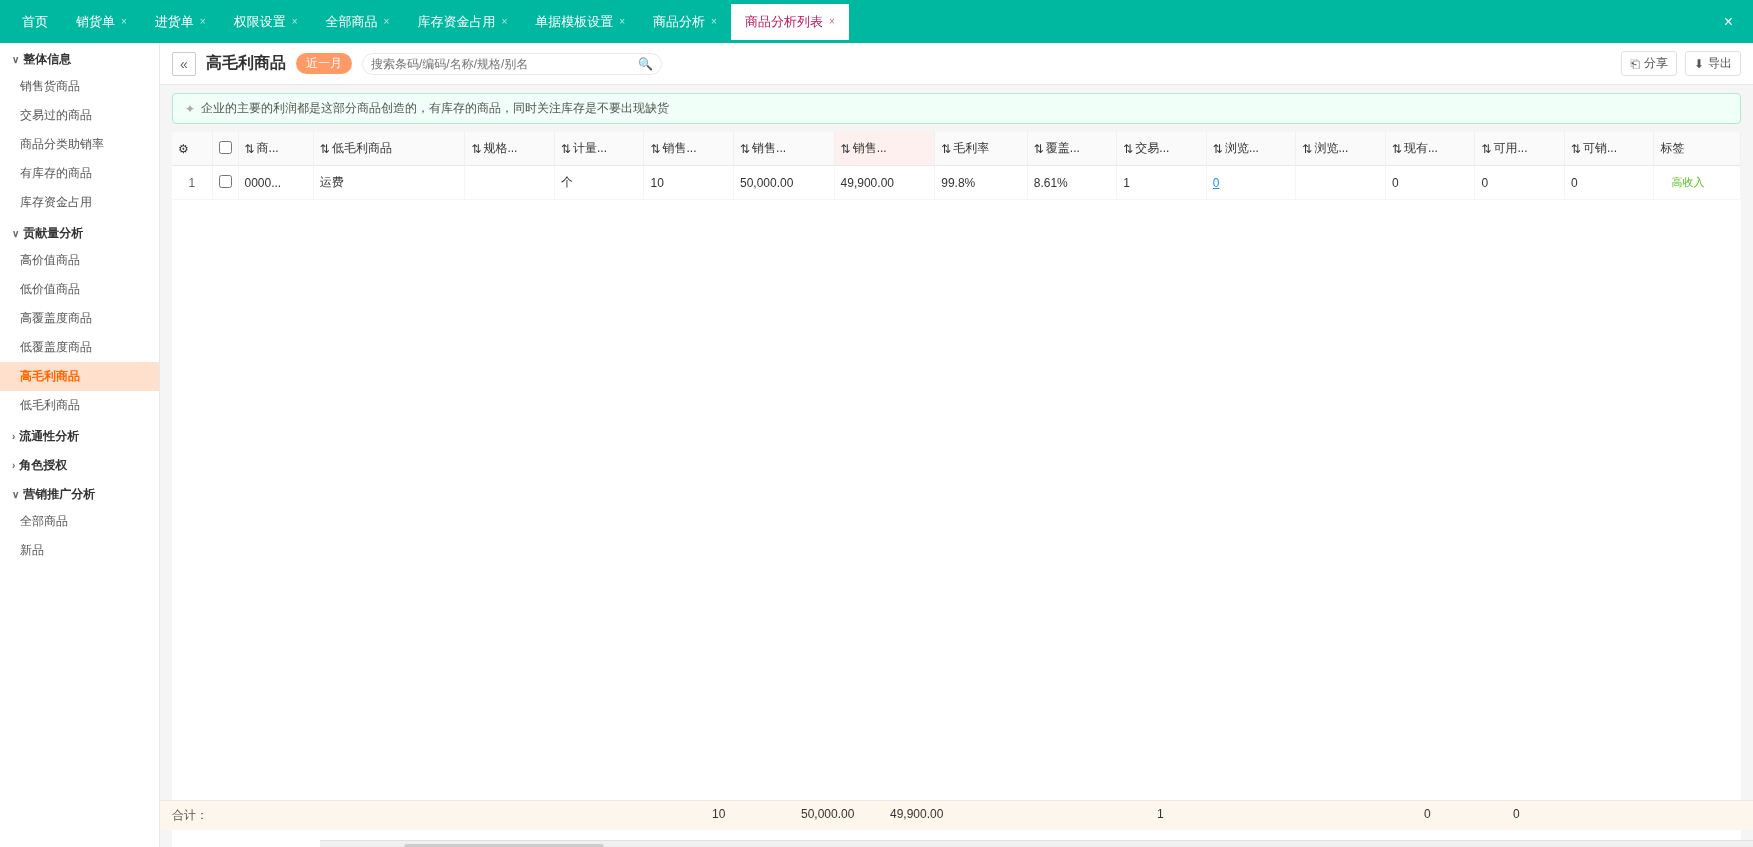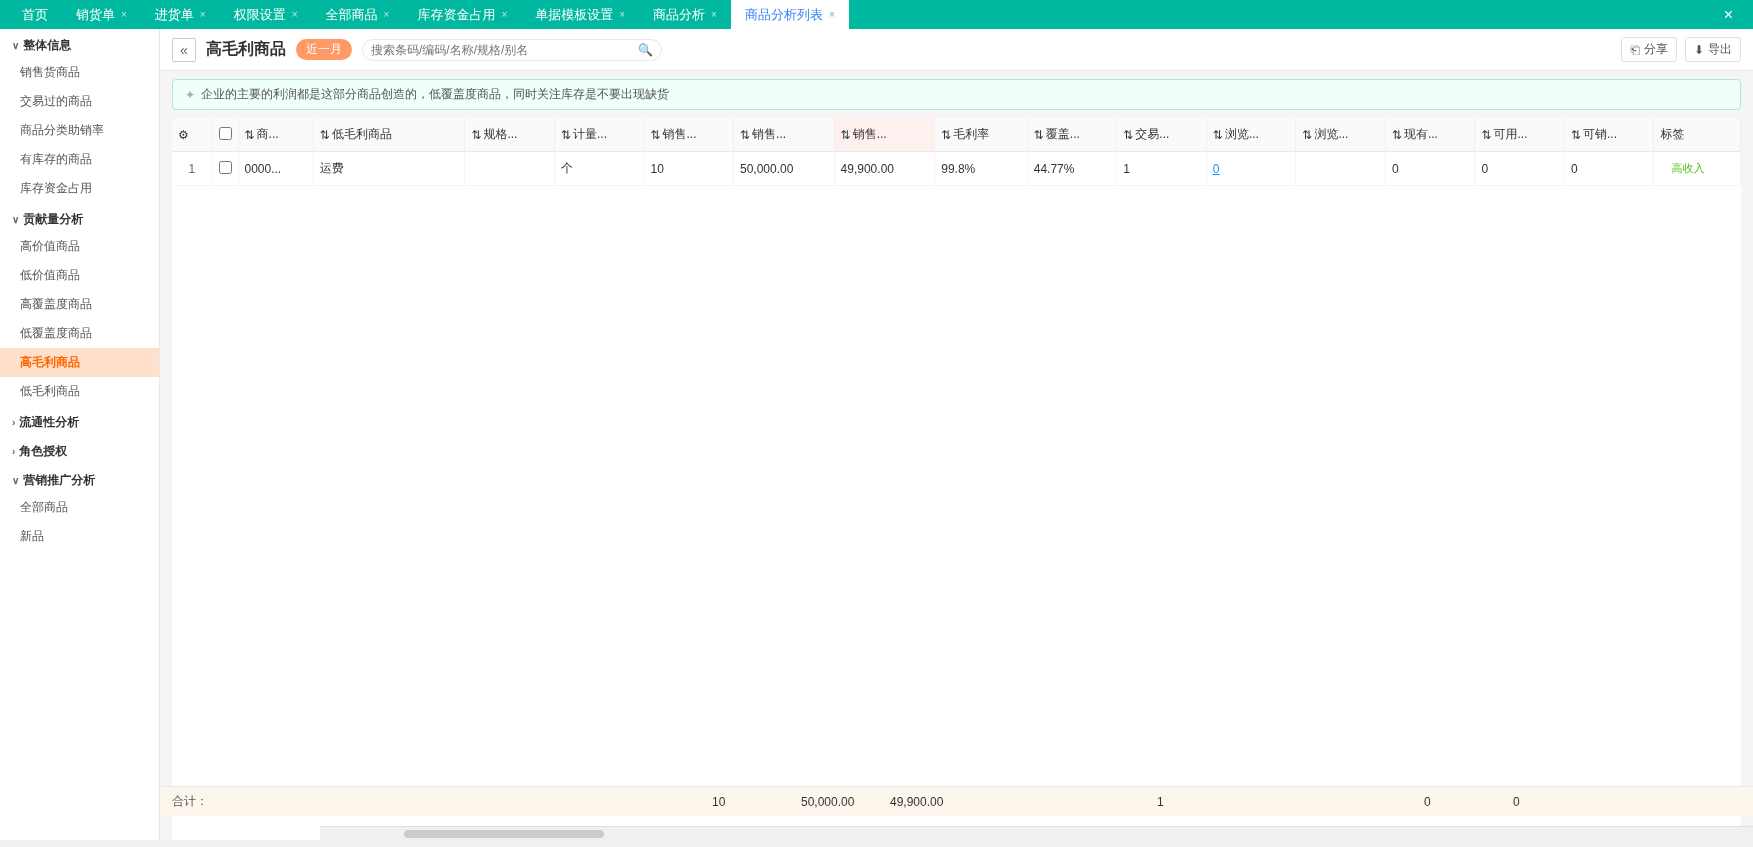--- a/index.html
+++ b/index.html
@@ -3,40 +3,40 @@
   <meta charset="utf-8">
   <style>
     * { margin: 0; padding: 0; box-sizing: border-box; }
     body { font-family: 'Microsoft YaHei', Arial, sans-serif; font-size: 12px; background: #f0f0f0; overflow: hidden; width: 1753px; height: 847px; }
 
     
     .top-nav {
       display: flex;
       align-items: center;
       background: #00b8a0;
-      height: 29px;
+      height: 43px;
       padding: 0 8px;
       color: #fff;
       font-size: 13px;
       gap: 0;
       justify-content: flex-end;
     }
     .top-nav .nav-item {
       padding: 0 14px;
       height: 36px;
       display: flex;
       align-items: center;
       cursor: pointer;
       white-space: nowrap;
       position: relative;
       color: #fff;
     }
     .top-nav .nav-item.active {
       background: #fff;
-      color: #3b82f6;
+      color: #be185d;
     }
     .top-nav .nav-item .close-icon {
       margin-left: 6px;
       font-size: 10px;
       opacity: 0.7;
     }
     .top-nav .nav-spacer { flex: 1; }
     .top-nav .close-btn {
       padding: 0 12px;
       font-size: 16px;
@@ -217,21 +217,20 @@
       color: #333;
       border-right: 1px solid #f5f5f5;
       white-space: nowrap;
     }
     .badge-high { color: #52c41a; font-size: 11px; margin-left: 11px; }
     .col-num { text-align: center; color: #666; }
 
     
     .footer-bar {
       display: flex;
-      align-items: center;
       background: #fdf6ec;
       border-top: 1px solid #e8e8e8;
       padding: 6px 12px;
       font-size: 12px;
       color: #555;
       gap: 9px;
       position: absolute;
       bottom: 24px;
       left: 0;
       right: 0;
@@ -397,21 +396,21 @@
         </div>
         <div class="action-btn">
           <span>⬇</span>
           <span>导出</span>
         </div>
       </div>
     </div>
 
     <div class="notice-bar">
       <span class="notice-icon">✦</span>
-      <span>企业的主要的利润都是这部分商品创造的，低覆盖度商品，同时关注库存是不要出现缺货</span>
+      <span>企业的主要的利润都是这部分商品创造的，有库存的商品，同时关注库存是不要出现缺货</span>
     </div>
 
     <div class="table-container">
       <table>
         <thead>
           <tr>
             <th style="width:40px">
               <div class="col-label">
                 <span>⚙</span>
               </div>
@@ -522,21 +521,21 @@
       <td class="col-num">1</td>
       <td class="checkbox-col"><input type="checkbox" style=""></td>
       <td>0000...</td>
       <td>运费</td>
       <td></td>
       <td>个</td>
       <td>10</td>
       <td>50,000.00</td>
       <td>49,900.00</td>
       <td>99.8%</td>
-      <td>44.77%</td>
+      <td>8.61%</td>
       <td>1</td>
       <td style="color:#1890ff;text-decoration:underline;cursor:pointer">0</td>
       <td></td>
       <td>0</td>
       <td>0</td>
       <td>0</td>
       <td><span class="badge-high">高收入</span></td>
     </tr>
           </tbody>
       </table>

